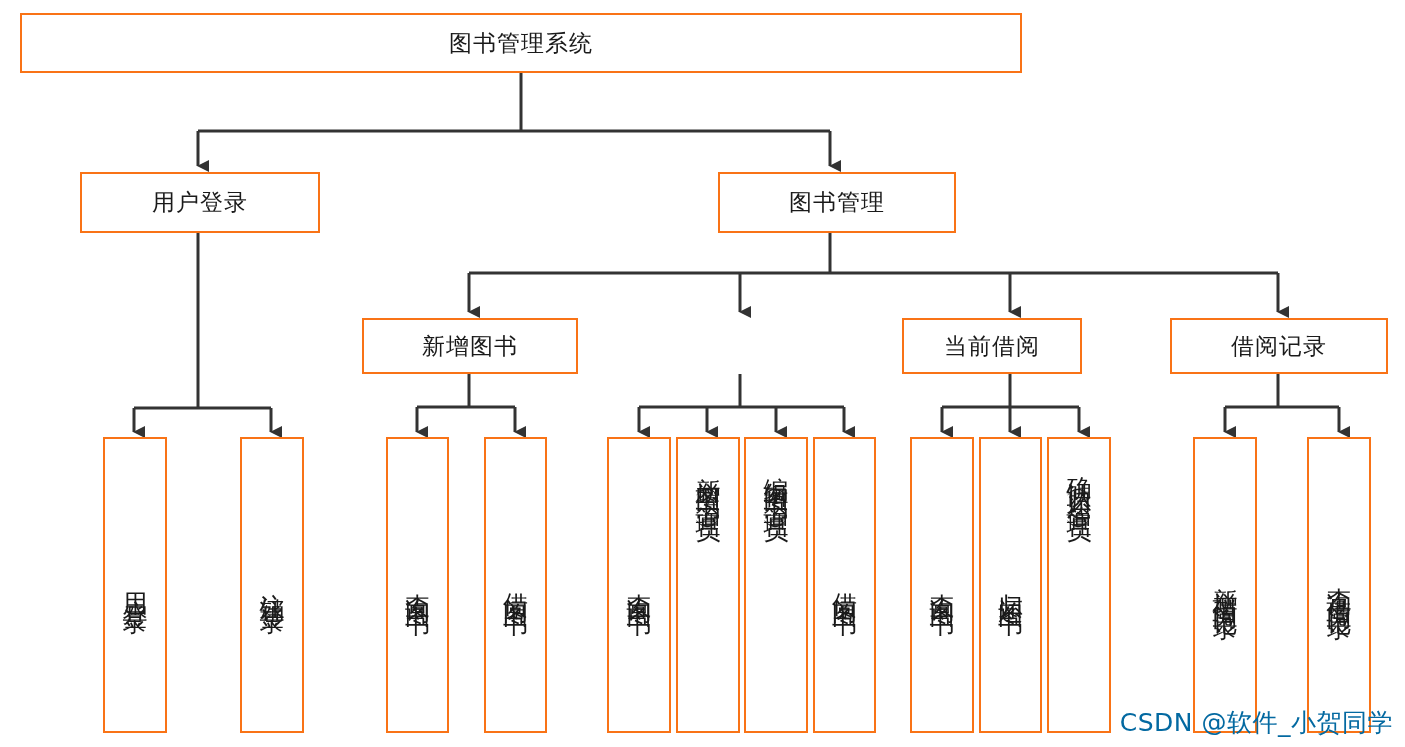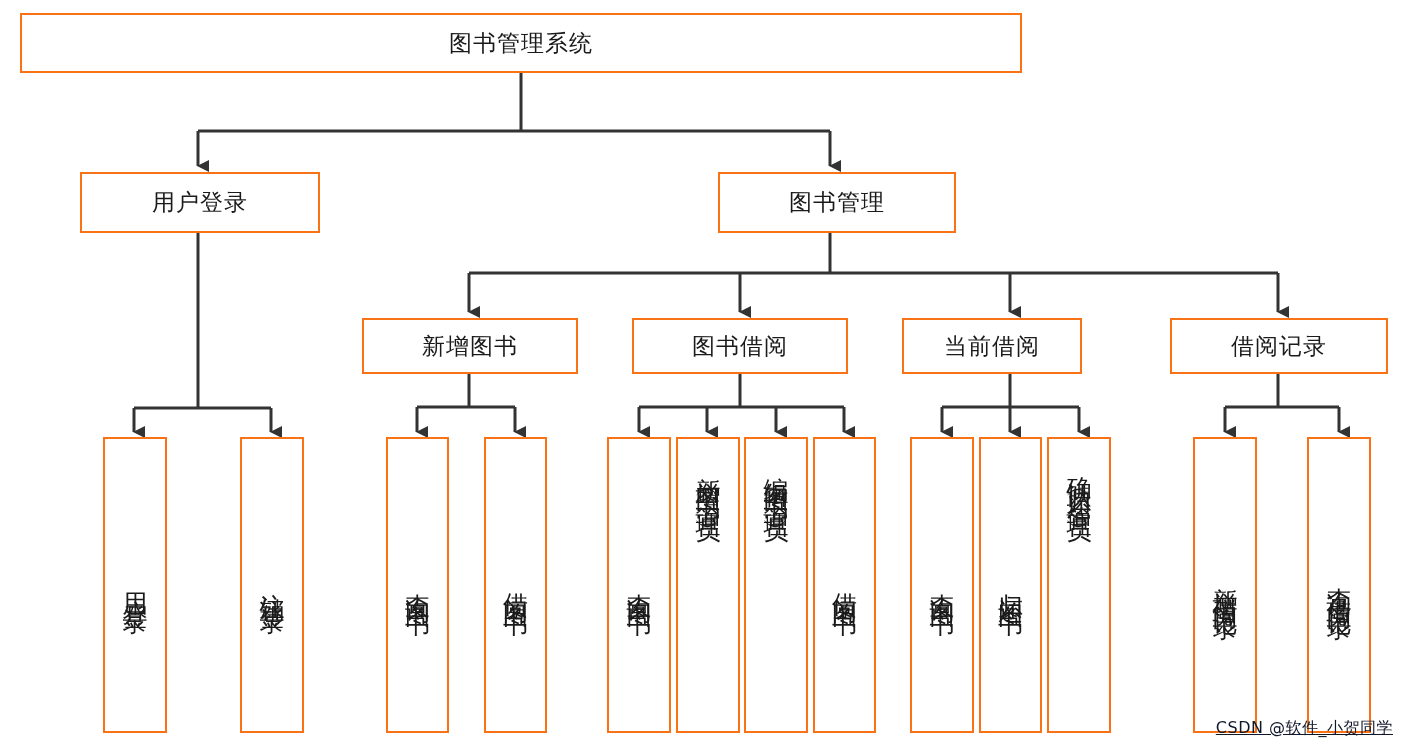--- a/index.html
+++ b/index.html
@@ -57,26 +57,25 @@
     line-height: 1;
   }
   .node.vertical.center-text {
     align-items: center;
     padding-top: 0;
   }
   #watermark {
     position: absolute;
     right: 12px;
     bottom: 8px;
-    font-size: 16px;
-    color: #0f172a;
+    font-size: 25px;
+    color: #0369a1;
     letter-spacing: 0.5px;
     white-space: nowrap;
     pointer-events: none;
-    text-decoration: underline;
   }
 </style>
 </head>
 <body>
 
 <div id="diagram-canvas">
 
   <svg id="diagram-svg" viewBox="0 0 1405 747" xmlns="http://www.w3.org/2000/svg">
     <defs>
       <marker id="arrow" viewBox="0 0 12 12" refX="6" refY="11" markerWidth="12" markerHeight="12" orient="auto-start-reverse" markerUnits="userSpaceOnUse">
@@ -135,23 +134,20 @@
   <div class="node horizontal" style="left:80px; top:172px; width:240px; height:61px;">
     <span class="node-label">用户登录</span>
   </div>
   <div class="node horizontal" style="left:718px; top:172px; width:238px; height:61px;">
     <span class="node-label">图书管理</span>
   </div>
 
   <div class="node horizontal" style="left:362px; top:318px; width:216px; height:56px;">
     <span class="node-label">新增图书</span>
   </div>
-  <div class="node horizontal" style="left:632px; top:318px; width:216px; height:56px;">
-    <span class="node-label">图书借阅</span>
-  </div>
   <div class="node horizontal" style="left:902px; top:318px; width:180px; height:56px;">
     <span class="node-label">当前借阅</span>
   </div>
   <div class="node horizontal" style="left:1170px; top:318px; width:218px; height:56px;">
     <span class="node-label">借阅记录</span>
   </div>
 
   <div class="node vertical center-text" style="left:103px; top:437px; width:64px; height:296px;">
     <span class="node-label">用户登录</span>
   </div>

